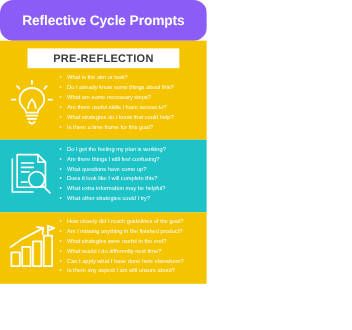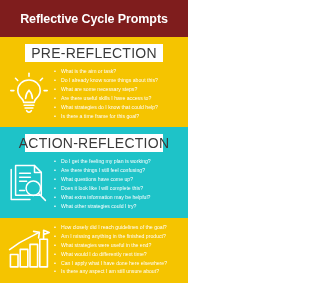--- a/index.html
+++ b/index.html
@@ -10,24 +10,25 @@
     overflow:hidden;
   }
   .poster {
     position:relative;
     width:188px; height:300px;
     display:flex; flex-direction:column;
   }
 
   
   .header {
-    background:#7f1d1d;
+    background:#8b5cf6;
     height:37px;
     display:flex; align-items:center; justify-content:center;
     flex:0 0 auto;
+    border-radius:12px;
   }
   .header-title {
     color:#ffffff;
     font-size:12.5px;
     font-weight:bold;
     letter-spacing:-0.1px;
     text-align:center;
     white-space:nowrap;
   }
 
@@ -41,22 +42,22 @@
     display:flex; justify-content:center;
     padding-top:7px;
   }
   .banner {
     background:#ffffff;
     width:138px;
     height:18px;
     display:flex; align-items:center; justify-content:center;
   }
   .banner-label {
-    font-size:14px;
-    font-weight:normal;
+    font-size:10px;
+    font-weight:bold;
     letter-spacing:0.25px;
     color:#3a3a3a;
     white-space:nowrap;
   }
 
   .body-row {
     display:flex;
     align-items:flex-start;
     padding:5px 4px 7px 4px;
   }
@@ -126,25 +127,20 @@
           <li>What are some necessary steps?</li>
           <li>Are there useful skills I have access to?</li>
           <li>What strategies do I know that could help?</li>
           <li>Is there a time frame for this goal?</li>
         </ul>
       </div>
     </div>
   </div>
 
   <div class="section sec-teal">
-    <div class="banner-wrap">
-      <div class="banner">
-        <span class="banner-label">ACTION-REFLECTION</span>
-      </div>
-    </div>
     <div class="body-row">
       <div class="icon-cell">
         <span>
           <svg width="42" height="46" viewBox="0 0 42 46" fill="none" stroke="#ffffff" stroke-width="1.5" stroke-linecap="round" stroke-linejoin="round">
             <path d="M3.2 8.5 L3.2 38.5 L22 38.5"></path>
             <path d="M7.6 4.6 L26.5 4.6 L33.3 11.4 L33.3 34.2 L7.6 34.2 Z"></path>
             <path d="M26.5 4.6 L26.5 11.4 L33.3 11.4"></path>
             <path d="M11.6 12.2 L22.4 12.2"></path>
             <path d="M11.6 16.2 L22.4 16.2"></path>
             <path d="M11.6 20.2 L18.6 20.2"></path>

